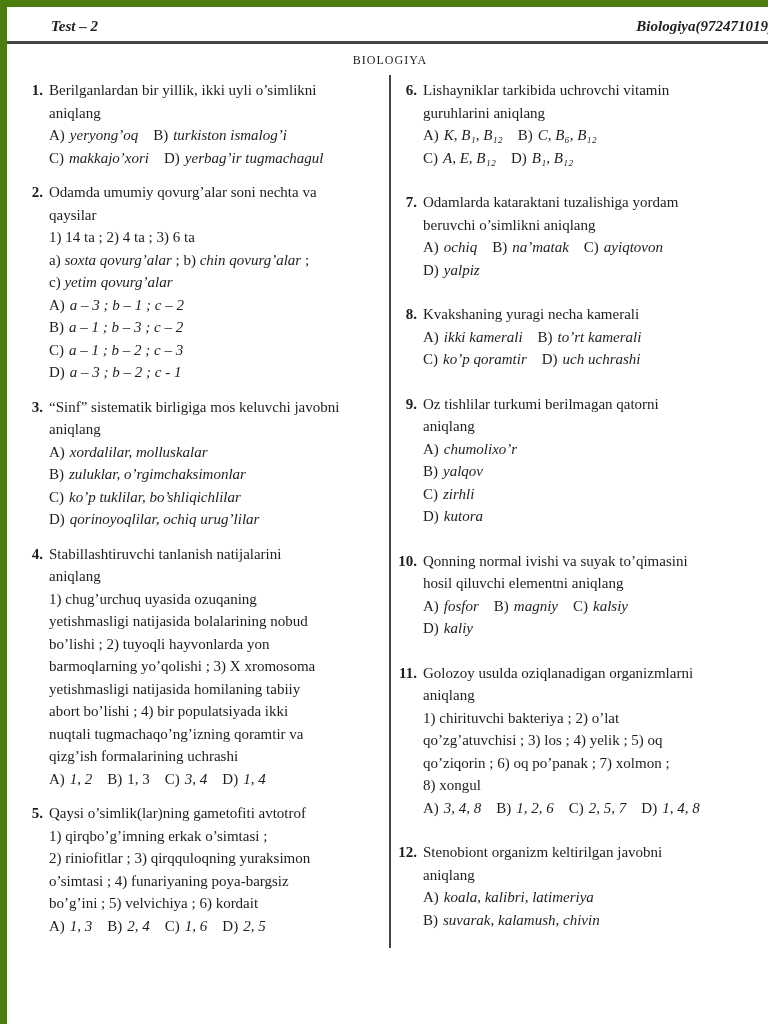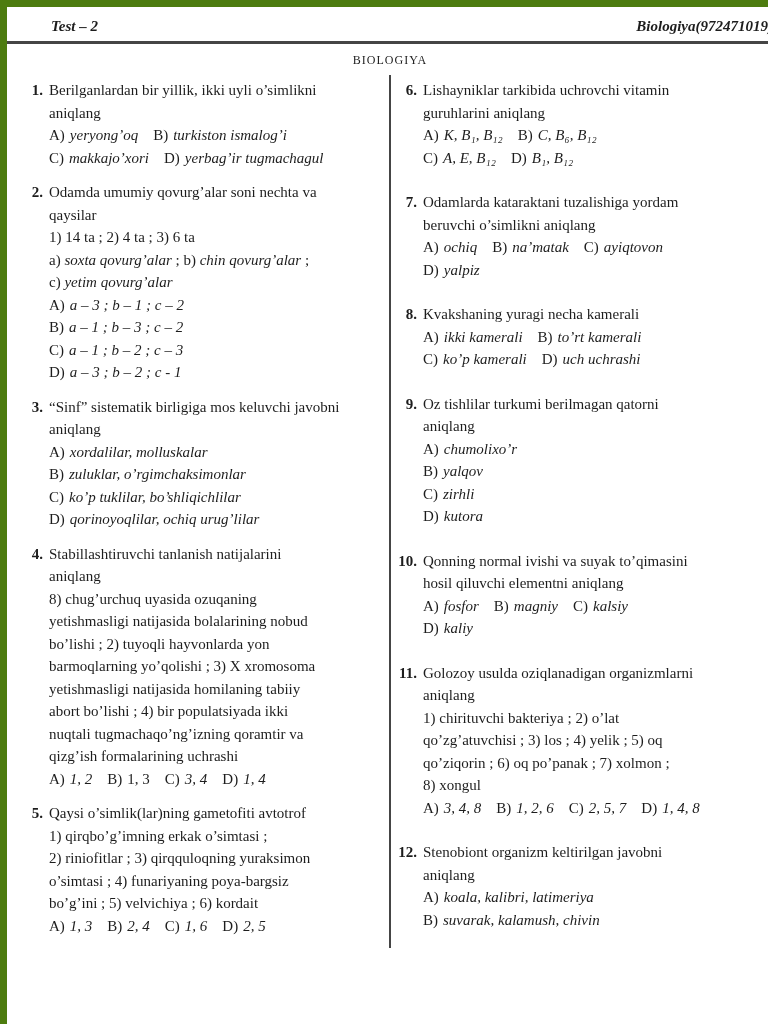--- a/index.html
+++ b/index.html
@@ -87,21 +87,21 @@
             <div class="q-line q-opts"><span class="opt"><span class="opt-label">B)</span><span class="opt-text it">zuluklar, o’rgimchaksimonlar</span></span></div>
             <div class="q-line q-opts"><span class="opt"><span class="opt-label">C)</span><span class="opt-text it">ko’p tuklilar, bo’shliqichlilar</span></span></div>
             <div class="q-line q-opts"><span class="opt"><span class="opt-label">D)</span><span class="opt-text it">qorinoyoqlilar, ochiq urug’lilar</span></span></div>
           </div>
         </div>
         <div class="question">
           <span class="q-num">4.</span>
           <div class="q-content">
             <div class="q-line">Stabillashtiruvchi tanlanish natijalarini</div>
             <div class="q-line">aniqlang</div>
-            <div class="q-line"><span>8) chug’urchuq uyasida ozuqaning</span></div>
+            <div class="q-line"><span>1) chug’urchuq uyasida ozuqaning</span></div>
             <div class="q-line"><span>yetishmasligi natijasida bolalarining nobud</span></div>
             <div class="q-line"><span>bo’lishi ; 2) tuyoqli hayvonlarda yon</span></div>
             <div class="q-line"><span>barmoqlarning yo’qolishi ; 3) X xromosoma</span></div>
             <div class="q-line"><span>yetishmasligi natijasida homilaning tabiiy</span></div>
             <div class="q-line"><span>abort bo’lishi ; 4) bir populatsiyada ikki</span></div>
             <div class="q-line"><span>nuqtali tugmachaqo’ng’izning qoramtir va</span></div>
             <div class="q-line"><span>qizg’ish formalarining uchrashi</span></div>
             <div class="q-line q-opts"><span class="opt"><span class="opt-label">A)</span><span class="opt-text it">1, 2</span></span><span class="opt"><span class="opt-label">B)</span><span class="opt-text">1, 3</span></span><span class="opt"><span class="opt-label">C)</span><span class="opt-text it">3, 4</span></span><span class="opt"><span class="opt-label">D)</span><span class="opt-text it">1, 4</span></span></div>
           </div>
         </div>
@@ -134,21 +134,21 @@
             <div class="q-line">beruvchi o’simlikni aniqlang</div>
             <div class="q-line q-opts"><span class="opt"><span class="opt-label">A)</span><span class="opt-text it">ochiq</span></span><span class="opt"><span class="opt-label">B)</span><span class="opt-text it">na’matak</span></span><span class="opt"><span class="opt-label">C)</span><span class="opt-text it">ayiqtovon</span></span></div>
             <div class="q-line q-opts"><span class="opt"><span class="opt-label">D)</span><span class="opt-text it">yalpiz</span></span></div>
           </div>
         </div>
         <div class="question">
           <span class="q-num">8.</span>
           <div class="q-content">
             <div class="q-line">Kvakshaning yuragi necha kamerali</div>
             <div class="q-line q-opts"><span class="opt"><span class="opt-label">A)</span><span class="opt-text it">ikki kamerali</span></span><span class="opt"><span class="opt-label">B)</span><span class="opt-text it">to’rt kamerali</span></span></div>
-            <div class="q-line q-opts"><span class="opt"><span class="opt-label">C)</span><span class="opt-text it">ko’p kamerali</span></span><span class="opt"><span class="opt-label">D)</span><span class="opt-text it">uch uchrashi</span></span></div>
+            <div class="q-line q-opts"><span class="opt"><span class="opt-label">C)</span><span class="opt-text it">ko’p qoramtir</span></span><span class="opt"><span class="opt-label">D)</span><span class="opt-text it">uch uchrashi</span></span></div>
           </div>
         </div>
         <div class="question">
           <span class="q-num">9.</span>
           <div class="q-content">
             <div class="q-line">Oz tishlilar turkumi berilmagan qatorni</div>
             <div class="q-line">aniqlang</div>
             <div class="q-line q-opts"><span class="opt"><span class="opt-label">A)</span><span class="opt-text it">chumolixo’r</span></span></div>
             <div class="q-line q-opts"><span class="opt"><span class="opt-label">B)</span><span class="opt-text it">yalqov</span></span></div>
             <div class="q-line q-opts"><span class="opt"><span class="opt-label">C)</span><span class="opt-text it">zirhli</span></span></div>

